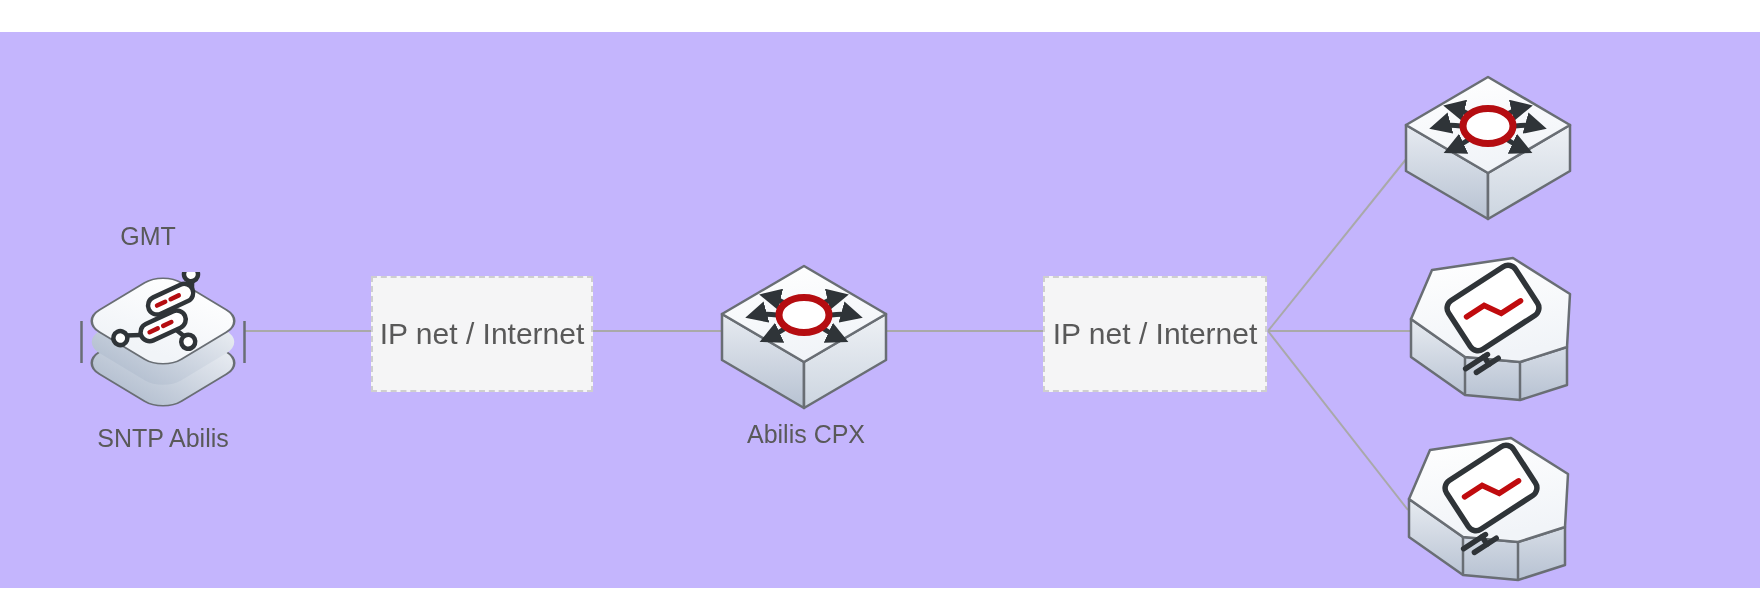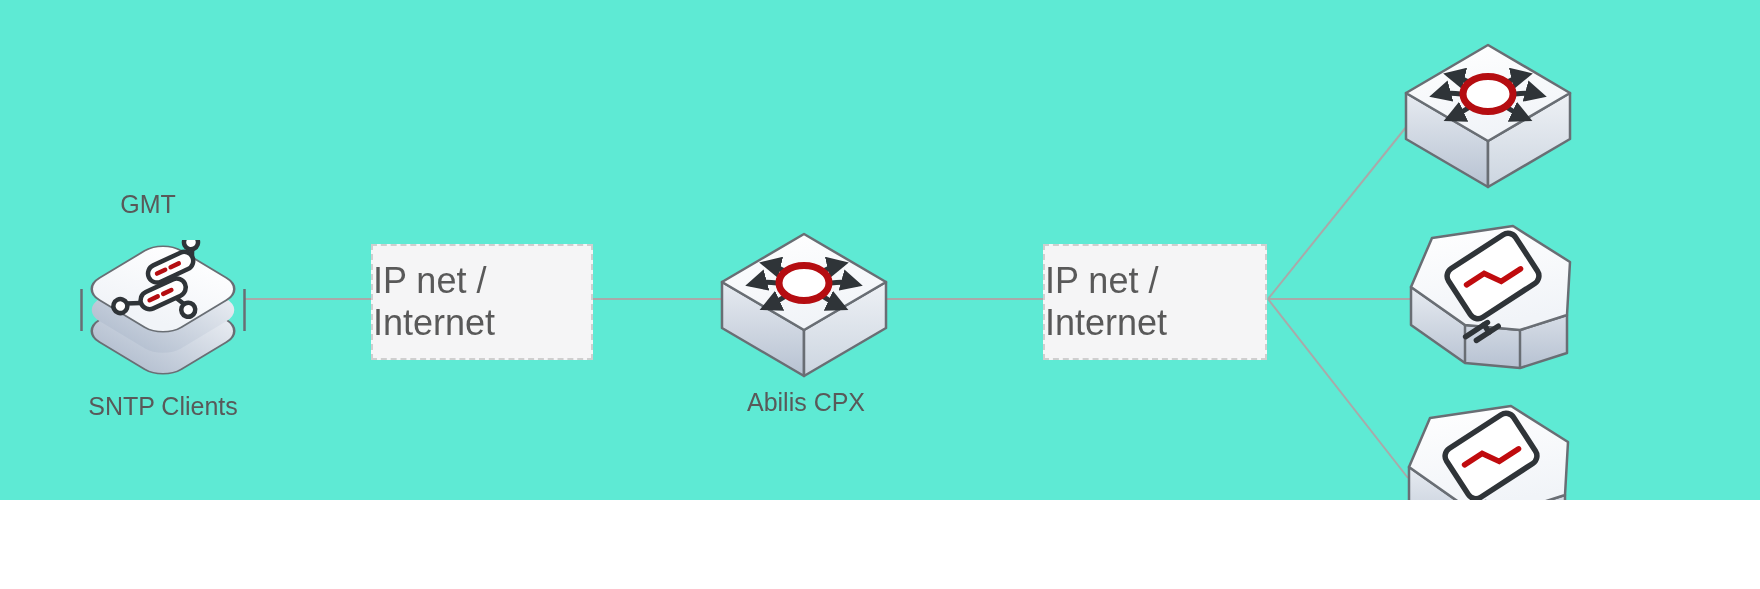--- a/index.html
+++ b/index.html
@@ -1,28 +1,28 @@
 <!DOCTYPE html>
 <html><head>
 <meta charset="utf-8">
 <style>
   html,body{margin:0;padding:0;background:#ffffff;}
   .canvas{
-    position:relative;width:1760px;height:500px;background:#5eead4;overflow:hidden;
-    font-family:"Liberation Sans","DejaVu Sans",sans-serif;color:#595959;
+    position:relative;width:1760px;height:556px;background:#c4b5fd;overflow:hidden;
+    font-family:"Liberation Sans","DejaVu Sans",sans-serif;color:#595959;margin-top:32px;
   }
   .edges{position:absolute;left:0;top:0;pointer-events:none;}
   .node-icon{position:absolute;}
   .lbl{position:absolute;font-size:25px;color:#595959;}
   .lbl.center{text-align:center;}
   .netbox{
     position:absolute;box-sizing:border-box;
     background:#f5f5f6;border:2px dashed #cfcfcf;
     display:flex;align-items:center;justify-content:center;
-    font-size:36px;color:#595959;
+    font-size:30px;color:#595959;
   }
   .clients-lbl{line-height:52px;}
 </style>
 </head>
 <body>
 
 <div class="canvas">
 
   <svg width="0" height="0" style="position:absolute">
     <defs>
@@ -76,21 +76,21 @@
           <line x1="14" y1="-12" x2="23" y2="-12"></line>
         <line x1="-19" y1="9" x2="-10" y2="9"></line>
           <line x1="-4" y1="9" x2="5" y2="9"></line>
       </g>
       <circle cx="-48" cy="2" r="7"></circle>
       <circle cx="43" cy="-26" r="7"></circle>
       <circle cx="12" cy="34" r="7"></circle>
     </g>
   </svg>
 
-  <div class="lbl center" style="left:43px;top:392px;width:240px;">SNTP Clients</div>
+  <div class="lbl center" style="left:43px;top:392px;width:240px;">SNTP Abilis</div>
 
   <div class="netbox" style="left:371px;top:244px;width:222px;height:116px;">
     <span>IP net / Internet</span>
   </div>
 
   <svg class="node-icon" style="left:719px;top:230px;" width="170" height="152" viewBox="0 0 170 152">
     <g stroke="#696e74" stroke-width="2.5" stroke-linejoin="round">
       <polygon points="3,52 85,100 85,146 3,98" fill="url(#gLeft)"></polygon>
       <polygon points="167,52 85,100 85,146 167,98" fill="url(#gRight)"></polygon>
       <polygon points="85,4 167,52 85,100 3,52" fill="url(#gTop)"></polygon>

